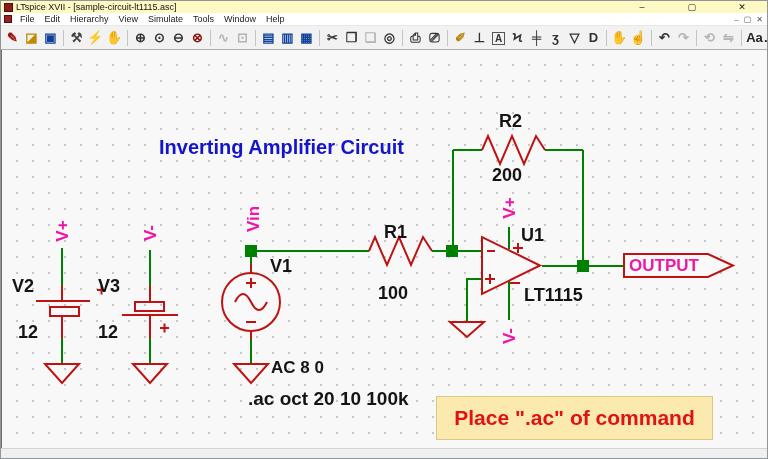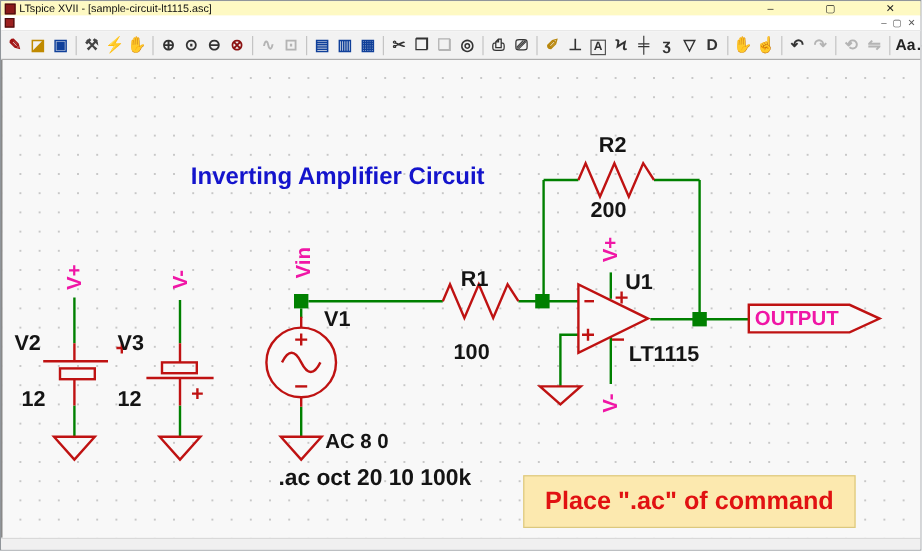--- a/index.html
+++ b/index.html
@@ -53,20 +53,30 @@
     <span class="title">LTspice XVII - [sample-circuit-lt1115.asc]</span>
     <span class="wctrls">
       <span class="wctrl">–</span>
       <span class="wctrl">▢</span>
       <span class="wctrl">✕</span>
     </span>
   </div>
 
   <div class="menubar">
     <span class="appicon small"></span>
+    <span style="display:flex;">
+        <span class="menuitem">File</span>
+        <span class="menuitem">Edit</span>
+        <span class="menuitem">Hierarchy</span>
+        <span class="menuitem">View</span>
+        <span class="menuitem">Simulate</span>
+        <span class="menuitem">Tools</span>
+        <span class="menuitem">Window</span>
+        <span class="menuitem">Help</span>
+      </span>
     <span class="mdictrls">
       <span>–</span>
       <span>▢</span>
       <span>✕</span>
     </span>
   </div>
 
   <div class="toolbar">
       <span class="tbtn" style="color: rgb(161, 18, 18);">✎</span>
       <span class="tbtn" style="color: rgb(192, 138, 0);">◪</span>
@@ -209,21 +219,21 @@
     <div class="slabel" style="left:96px;top:227px;">V3</div>
     <div class="slabel" style="left:96px;top:273px;">12</div>
     <div class="slabel" style="left:268px;top:207px;">V1</div>
     <div class="slabel srcval" style="left:269px;top:309px;">AC 8 0</div>
     <div class="slabel" style="left:382px;top:173px;">R1</div>
     <div class="slabel" style="left:376px;top:234px;">100</div>
     <div class="slabel" style="left:497px;top:62px;">R2</div>
     <div class="slabel" style="left:490px;top:116px;">200</div>
     <div class="slabel" style="left:519px;top:176px;">U1</div>
     <div class="slabel" style="left:522px;top:236px;">LT1115</div>
-    <div class="slabel directive" style="left:230px;top:339px;">.ac oct 20 10 100k</div>
+    <div class="slabel directive" style="left:246px;top:339px;">.ac oct 20 10 100k</div>
 
     <div class="slabel mag rot" style="left:251px;top:169px;">Vin</div>
     <div class="slabel mag rot" style="left:60px;top:181px;">V+</div>
     <div class="slabel mag rot" style="left:148px;top:183px;">V-</div>
     <div class="slabel mag rot" style="left:507px;top:158px;">V+</div>
     <div class="slabel mag rot" style="left:507px;top:286px;">V-</div>
     <div class="slabel mag" style="left:627px;top:207px;">OUTPUT</div>
 
     <div class="callout">Place ".ac" of command</div>
   </div>

